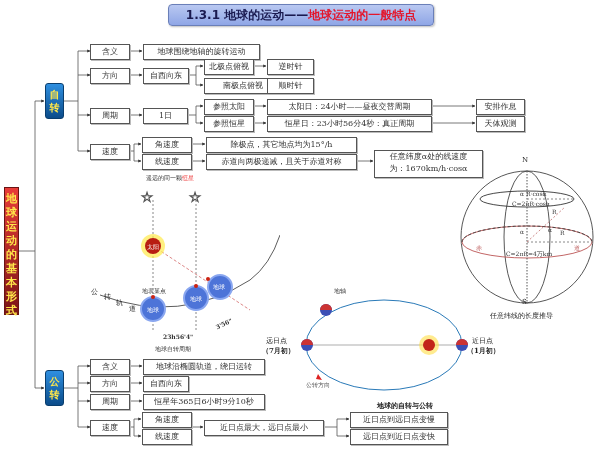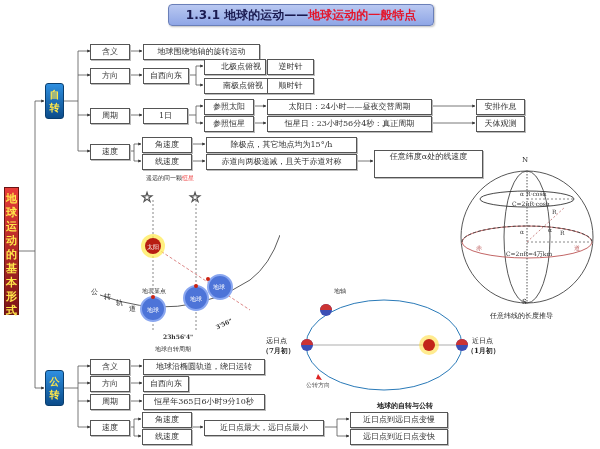--- a/index.html
+++ b/index.html
@@ -82,41 +82,42 @@
 
 <div class="abs root">地球运动的基本形式</div>
 
 <div class="abs cat" style="left:45px;top:83px;">自转</div>
 
 <div class="box" style="left:90px;top:44px;width:38px;">含义</div>
 <div class="box" style="left:143px;top:44px;width:115px;">地球围绕地轴的旋转运动</div>
 
 <div class="box" style="left:90px;top:68px;width:38px;">方向</div>
 <div class="box" style="left:143px;top:68px;width:44px;">自西向东</div>
-<div class="box" style="left:204px;top:59px;width:48px;padding-left:12px;">北极点俯视</div>
+<div class="box" style="left:204px;top:59px;width:48px;">北极点俯视</div>
 <div class="box" style="left:204px;top:78px;width:48px;padding-left:14px;">南极点俯视</div>
 <div class="box" style="left:267px;top:59px;width:45px;">逆时针</div>
 <div class="box" style="left:267px;top:78px;width:45px;">顺时针</div>
 
 <div class="box" style="left:90px;top:108px;width:38px;">周期</div>
 <div class="box" style="left:143px;top:108px;width:43px;">1日</div>
 <div class="box" style="left:204px;top:99px;width:48px;">参照太阳</div>
 <div class="box" style="left:204px;top:116px;width:48px;">参照恒星</div>
 <div class="box" style="left:267px;top:99px;width:163px;">太阳日：24小时——昼夜交替周期</div>
 <div class="box" style="left:267px;top:116px;width:163px;">恒星日：23小时56分4秒：真正周期</div>
 <div class="box" style="left:476px;top:99px;width:47px;">安排作息</div>
 <div class="box" style="left:476px;top:116px;width:47px;">天体观测</div>
 
 <div class="box" style="left:90px;top:144px;width:38px;">速度</div>
 <div class="box" style="left:142px;top:137px;width:48px;">角速度</div>
 <div class="box" style="left:142px;top:154px;width:48px;">线速度</div>
 <div class="box" style="left:206px;top:137px;width:149px;">除极点，其它地点均为15°/h</div>
 <div class="box" style="left:206px;top:154px;width:149px;">赤道向两极递减，且关于赤道对称</div>
 <div class="box" style="left:374px;top:150px;width:107px;height:26px;line-height:12px;">
   <div>任意纬度α处的线速度</div>
+  <div>为：1670km/h·cosα</div>
 </div>
 
 <div class="abs cat" style="left:45px;top:370px;">公转</div>
 
 <div class="box" style="left:90px;top:359px;width:38px;">含义</div>
 <div class="box" style="left:143px;top:359px;width:120px;">地球沿椭圆轨道，绕日运转</div>
 <div class="box" style="left:90px;top:376px;width:38px;">方向</div>
 <div class="box" style="left:143px;top:376px;width:44px;">自西向东</div>
 <div class="box" style="left:90px;top:394px;width:38px;">周期</div>
 <div class="box" style="left:143px;top:394px;width:120px;">恒星年365日6小时9分10秒</div>

